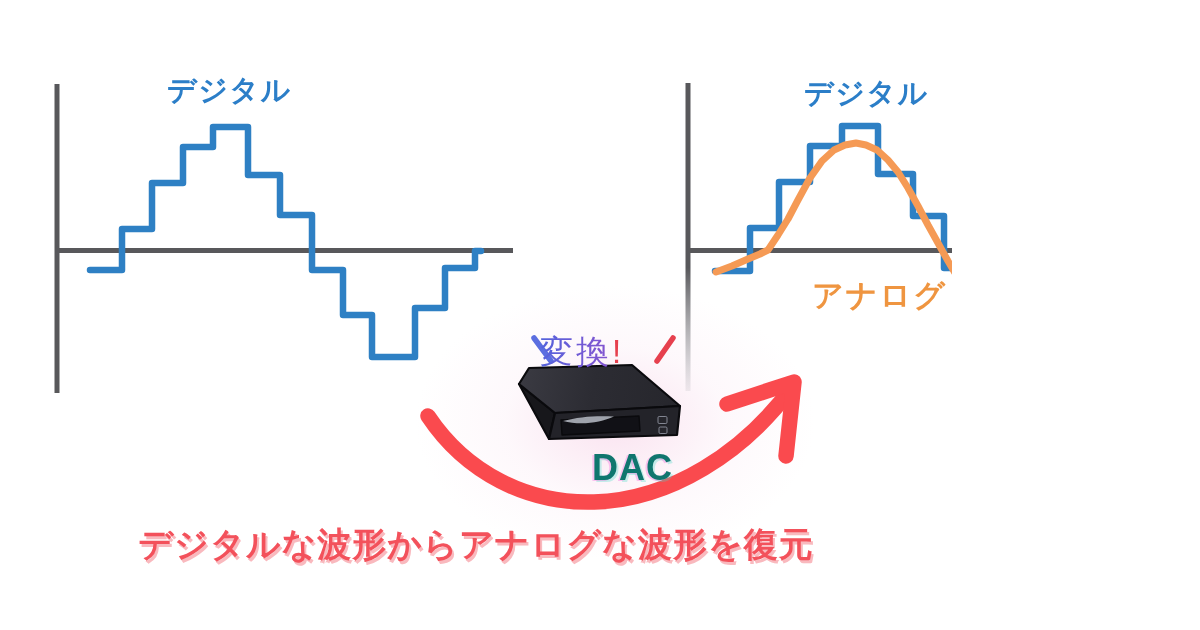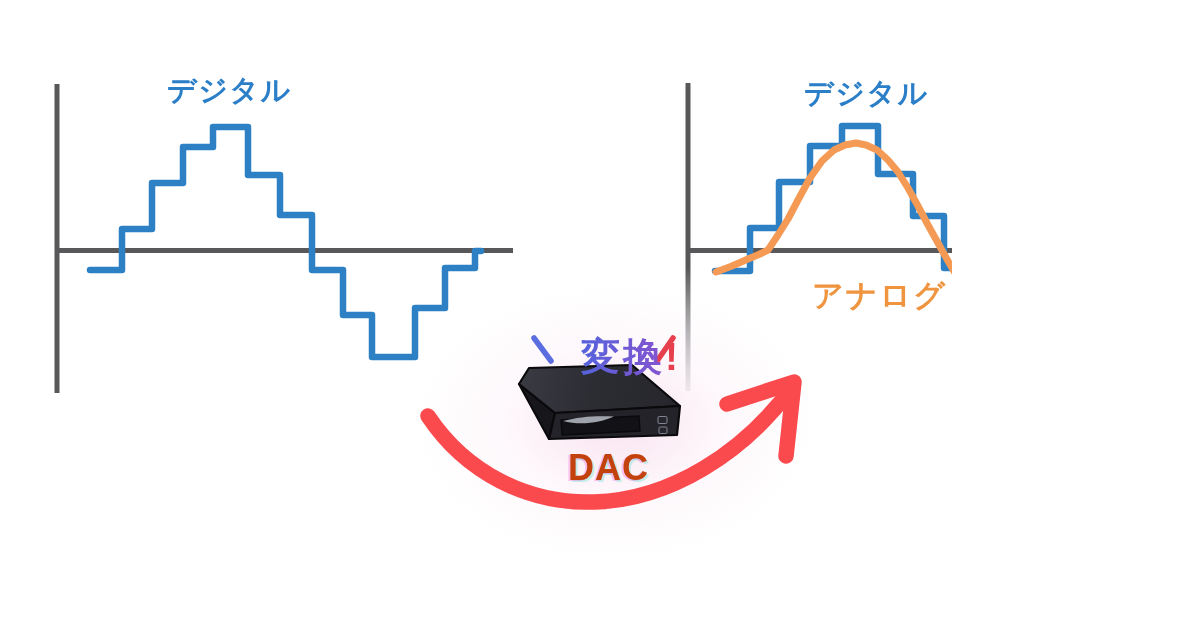--- a/index.html
+++ b/index.html
@@ -12,29 +12,29 @@
   #glow{
     left:415px;top:285px;width:400px;height:275px;border-radius:50%;
     background:radial-gradient(closest-side,rgba(249,222,237,0.85),rgba(252,240,247,0.45) 55%,rgba(255,255,255,0) 100%);
   }
   svg.layer{left:0;top:0;width:1200px;height:630px;}
   .wave-label{font-weight:bold;white-space:nowrap;}
   #label-left-digital{left:167px;top:71px;font-size:29px;letter-spacing:1.5px;}
   #label-right-digital{left:804px;top:74px;font-size:29px;letter-spacing:1.5px;}
   #label-right-analog{left:800px;top:275px;font-size:31px;letter-spacing:2px;margin-left:12px;}
   #burst{
-    left:581px;top:330px;font-size:39px;font-weight:bold;letter-spacing:3px;white-space:nowrap;
+    left:540px;top:330px;font-size:33px;font-weight:normal;letter-spacing:3px;white-space:nowrap;
   }
   #burst .grad{
     background:linear-gradient(90deg,#5463dc,#8653cf);
     -webkit-background-clip:text;background-clip:text;
     color:transparent;
   }
   #dac-label{
-    left:568px;top:447px;font-size:36px;font-weight:bold;color:#c2410c;letter-spacing:1px;
+    left:592px;top:447px;font-size:36px;font-weight:bold;color:#0f766e;letter-spacing:1px;
     text-shadow:-2px 1px 0 rgba(244,82,214,0.30), 2px 2px 0 rgba(66,220,200,0.30);
   }
   #caption{
     left:0;right:0;top:522px;text-align:center;
     font-size:34px;font-weight:bold;letter-spacing:1px;
     text-shadow:2px 3px 0 #f9b9be;
     white-space:nowrap;
   }
 </style>
 </head>
@@ -94,13 +94,14 @@
   <div id="label-right-digital" class="abs wave-label" style="color: rgb(43, 126, 200);">デジタル</div>
 
   <div id="label-right-analog" class="abs wave-label" style="color: rgb(239, 149, 64);">アナログ</div>
 
   <div id="burst" class="abs">
     <span class="grad">変換</span><span style="color: rgb(230, 64, 78);">!</span>
   </div>
 
   <div id="dac-label" class="abs">DAC</div>
 
+  <div id="caption" class="abs" style="color: rgb(243, 81, 91);">デジタルな波形からアナログな波形を復元</div>
 </div>
 
 </body></html>

